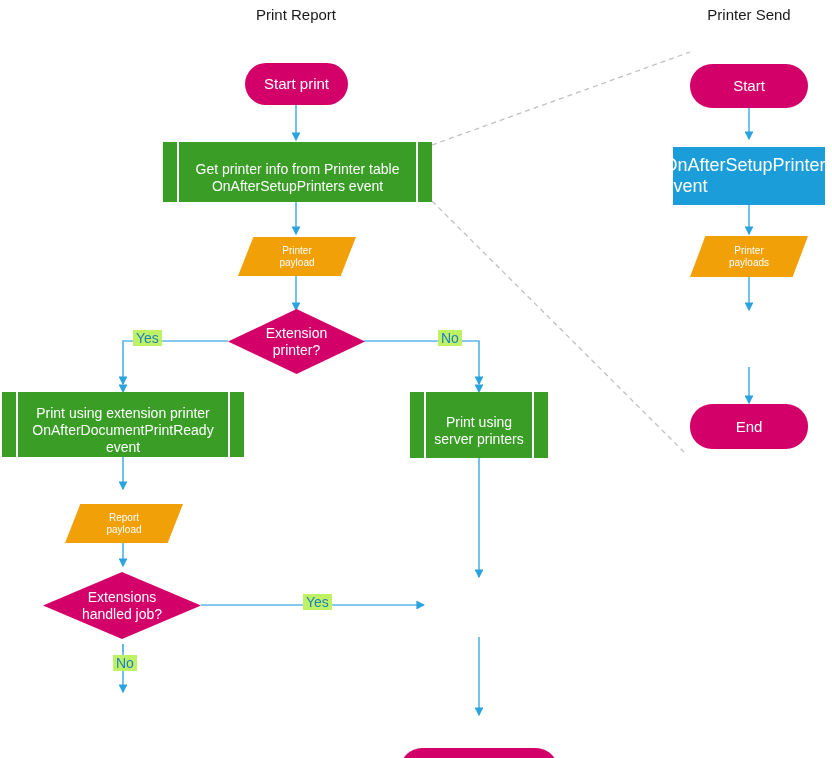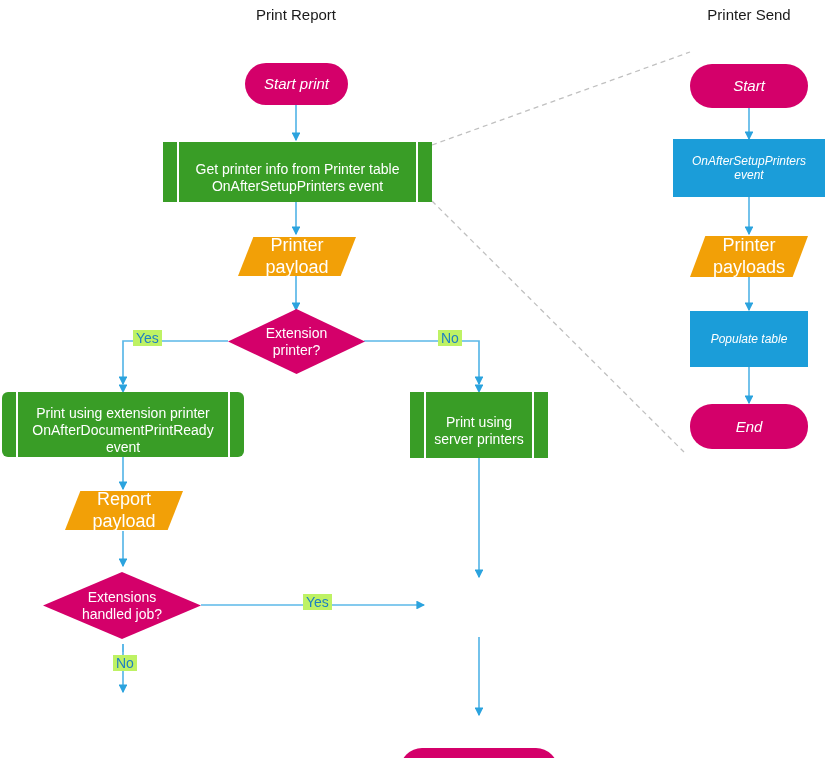--- a/index.html
+++ b/index.html
@@ -20,43 +20,43 @@
     left: 0;
     top: 0;
     width: 832px;
     height: 758px;
   }
   .node {
     position: absolute;
     display: flex;
     align-items: center;
     justify-content: center;
-    text-align: center;
+    text-align: left;
     color: #ffffff;
     line-height: 1.18;
     box-sizing: border-box;
-    font-style: italic;
   }
   .lane-title {
     position: absolute;
     color: #1a1a1a;
     font-size: 15px;
     text-align: center;
     white-space: nowrap;
   }
   
   .term {
     background: #D4006A;
     border-radius: 22px;
     font-size: 15px;
   }
   
   .proc-blue {
     background: #1B9DD9;
-    font-size: 12px;
+    font-size: 18px;
+    margin-top: 8px;
   }
   
   .predef {
     background: #399D26;
     font-size: 14px;
     position: absolute;
     box-sizing: border-box;
   }
   .predef .inner {
     position: absolute;
@@ -78,21 +78,21 @@
     width: 2px;
     background: #ffffff;
   }
   .predef .bar.l { left: 14px; }
   .predef .bar.r { right: 14px; }
   
   .data-shape {
     position: absolute;
     background: #F2A007;
     color: #ffffff;
-    font-size: 18px;
+    font-size: 10px;
     display: flex;
     align-items: center;
     justify-content: center;
     text-align: center;
     line-height: 1.2;
     -webkit-clip-path: polygon(13% 0, 100% 0, 87% 100%, 0 100%);
     clip-path: polygon(13% 0, 100% 0, 87% 100%, 0 100%);
     box-sizing: border-box;
   }
   
@@ -178,53 +178,52 @@
 
   <div class="data-shape ml" style="left:238px; top:237px; width:118px; height:39px;">Printer
 payload</div>
 
   <div class="decision ml" style="left:228px; top:309px; width:137px; height:65px;">Extension
 printer?</div>
 
   <div class="edge-label" style="left:133px; top:330px;">Yes</div>
   <div class="edge-label" style="left:438px; top:330px;">No</div>
 
-  <div class="predef" style="left:2px; top:392px; width:242px; height:65px;border-radius:6px;">
+  <div class="predef" style="left:2px; top:392px; width:242px; height:65px;">
     <div class="bar l"></div>
     <div class="bar r"></div>
     <div class="inner ml">Print using extension printer
 OnAfterDocumentPrintReady
 event</div>
   </div>
 
   <div class="predef" style="left:410px; top:392px; width:138px; height:66px;">
     <div class="bar l"></div>
     <div class="bar r"></div>
     <div class="inner ml">Print using
 server printers</div>
   </div>
 
-  <div class="data-shape ml" style="left:65px; top:491px; width:118px; height:39px;">Report
+  <div class="data-shape ml" style="left:65px; top:504px; width:118px; height:39px;">Report
 payload</div>
 
   <div class="decision ml" style="left:43px; top:572px; width:158px; height:67px;">Extensions
 handled job?</div>
 
   <div class="edge-label" style="left:303px; top:594px;">Yes</div>
   <div class="edge-label" style="left:113px; top:655px;">No</div>
 
 
 
   <div class="node term" style="left:400px; top:712px; width:158px; height:51px;margin-top:36px;">Send to printer</div>
 
   <div class="node term" style="left:690px; top:64px; width:118px; height:44px;">Start</div>
 
   <div class="node proc-blue ml" style="left:673px; top:139px; width:152px; height:58px;">OnAfterSetupPrinters
 event</div>
 
   <div class="data-shape ml" style="left:690px; top:236px; width:118px; height:41px;">Printer
 payloads</div>
 
-  <div class="node proc-blue" style="left:690px; top:311px; width:118px; height:56px;">Populate table</div>
 
   <div class="node term" style="left:690px; top:404px; width:118px; height:45px;">End</div>
 
 </div>
 
 </body></html>

